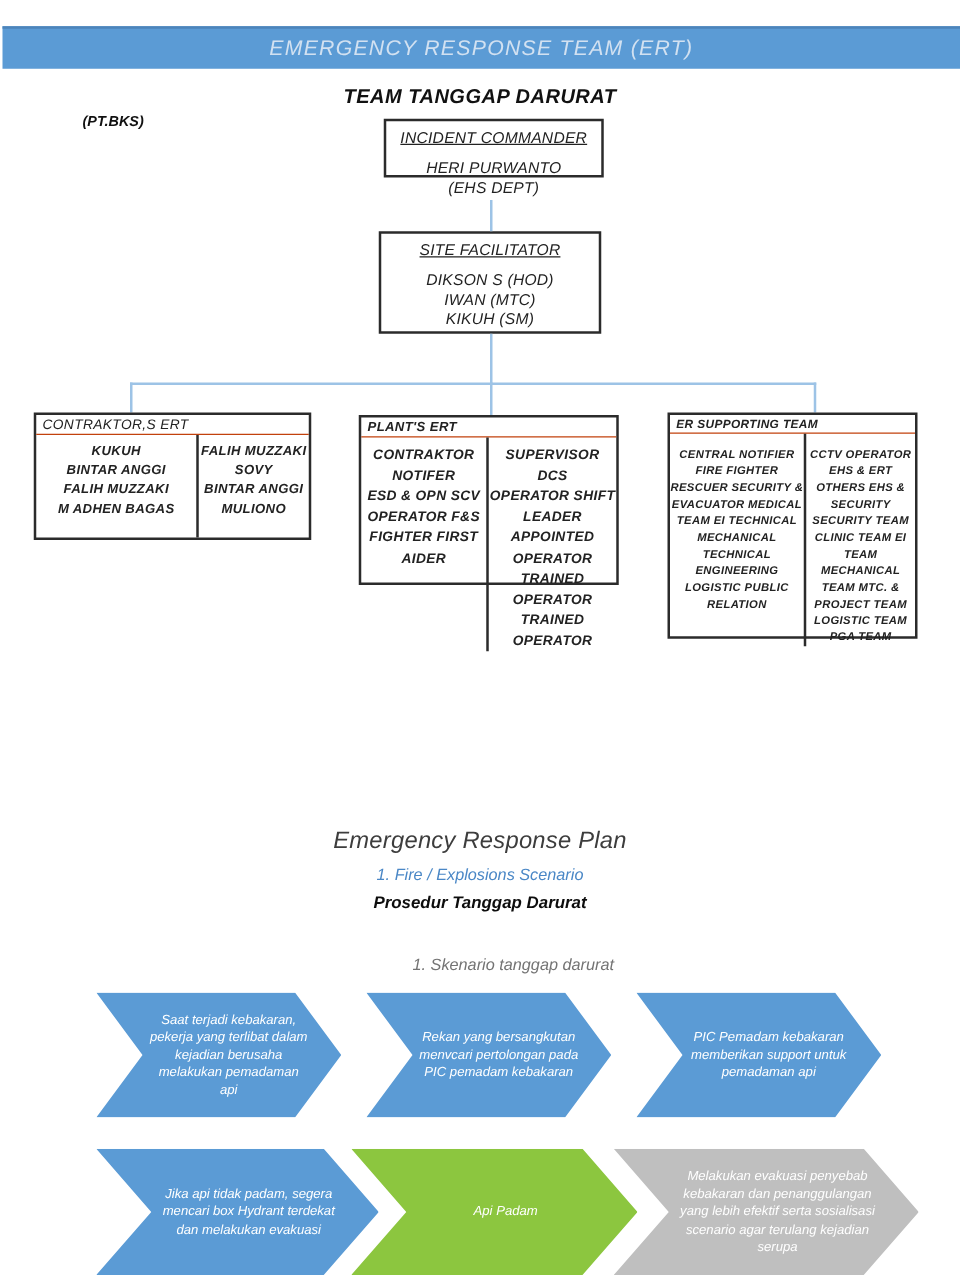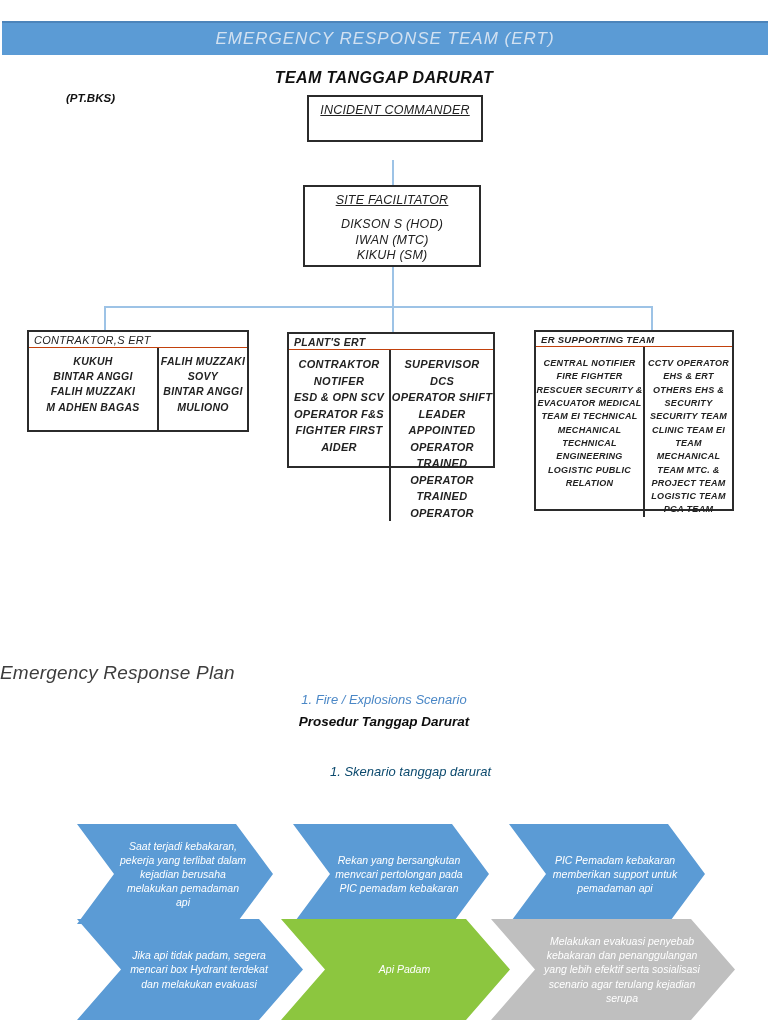--- a/index.html
+++ b/index.html
@@ -65,51 +65,51 @@
   .box-plant .col2 { flex:1; }
 
   .box-support { left:534px; top:330px; width:200px; height:181px; }
   .box-support .team-box-header { font-size:9.5px; font-weight:bold; }
   .box-support .team-col { font-size:9px; line-height:1.48; padding-top:10px; }
   .box-support .col1 { width:107px; }
   .box-support .col2 { flex:1; }
 
   
   .plan-title {
-    position:absolute; top:662px; left:0; width:768px; text-align:left;
+    position:absolute; top:662px; left:0; width:768px; text-align:center;
     font-size:19px; color:#3d3d3d; letter-spacing:.2px;
   }
   .plan-subtitle {
     position:absolute; top:692px; left:0; width:768px; text-align:center;
     font-size:13px; color:#4a87c6;
   }
   .plan-heading {
     position:absolute; top:714px; left:0; width:768px; text-align:center;
     font-size:13.5px; font-weight:bold; color:#0d0d0d;
   }
   .plan-step {
     position:absolute; top:764px; left:330px;
-    font-size:13px; color:#0c4a6e;
+    font-size:13px; color:#737373;
   }
   
   .chev {
     position:absolute; display:flex; align-items:center; justify-content:center;
     color:#ffffff; font-size:10.5px; line-height:1.35; text-align:center;
     clip-path:polygon(0 0, calc(100% - 37px) 0, 100% 50%, calc(100% - 37px) 100%, 0 100%, 37px 50%);
   }
   .chev .txt { padding:0 26px 0 42px; }
   .chev.deep {
     clip-path:polygon(0 0, calc(100% - 44px) 0, 100% 50%, calc(100% - 44px) 100%, 0 100%, 44px 50%);
   }
   .chev.deep .txt { padding:0 32px 0 50px; }
   .c-blue  { background:#5b9bd5; }
   .c-green { background:#8cc63f; }
   .c-gray  { background:#bfbfbf; }
 
-  .row1 { top:824px; height:100px; }
+  .row1 { top:794px; height:100px; }
   .row2 { top:919px; height:101px; }
   .a1 { left:77px;  width:196px; }
   .a2 { left:293px; width:196px;align-items:center; }
   .a3 { left:509px; width:196px; }
   .a4 { left:77px;  width:226px; }
   .a5 { left:281px; width:229px; }
   .a6 { left:491px; width:244px; }
 </style>
 </head>
 <body>
@@ -118,20 +118,22 @@
 
   <div class="banner">
     <span>EMERGENCY RESPONSE TEAM (ERT)</span>
   </div>
 
   <div class="team-title">TEAM TANGGAP DARURAT</div>
   <div class="pt-bks">(PT.BKS)</div>
 
   <div class="org-box box-ic">
     <div class="org-box-title">INCIDENT COMMANDER</div>
+    <div class="org-box-members">HERI PURWANTO
+(EHS DEPT)</div>
   </div>
 
   <div class="org-box box-sf">
     <div class="org-box-title">SITE FACILITATOR</div>
     <div class="org-box-members">DIKSON S (HOD)
 IWAN (MTC)
 KIKUH (SM)</div>
   </div>
 
   <div class="conn" style="left:392px; top:160px; width:2px; height:25px;"></div>

